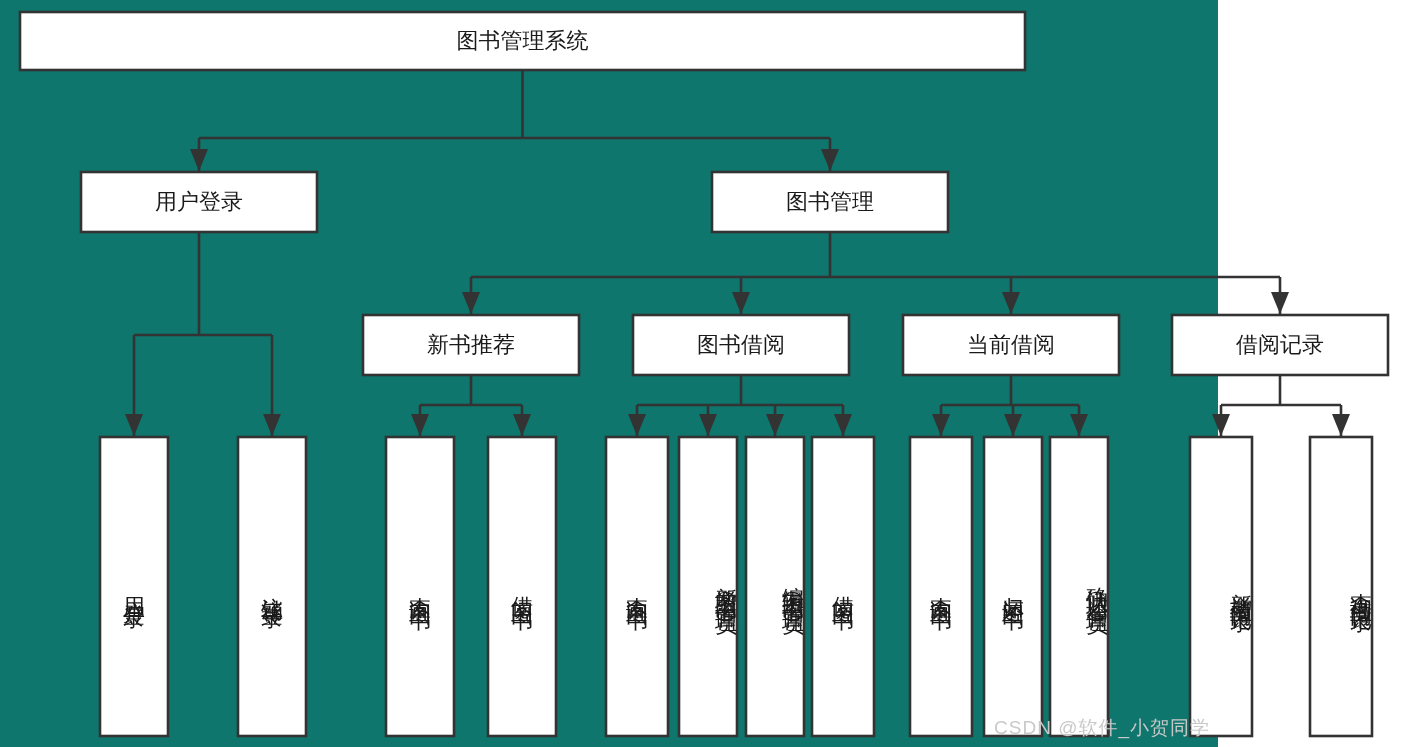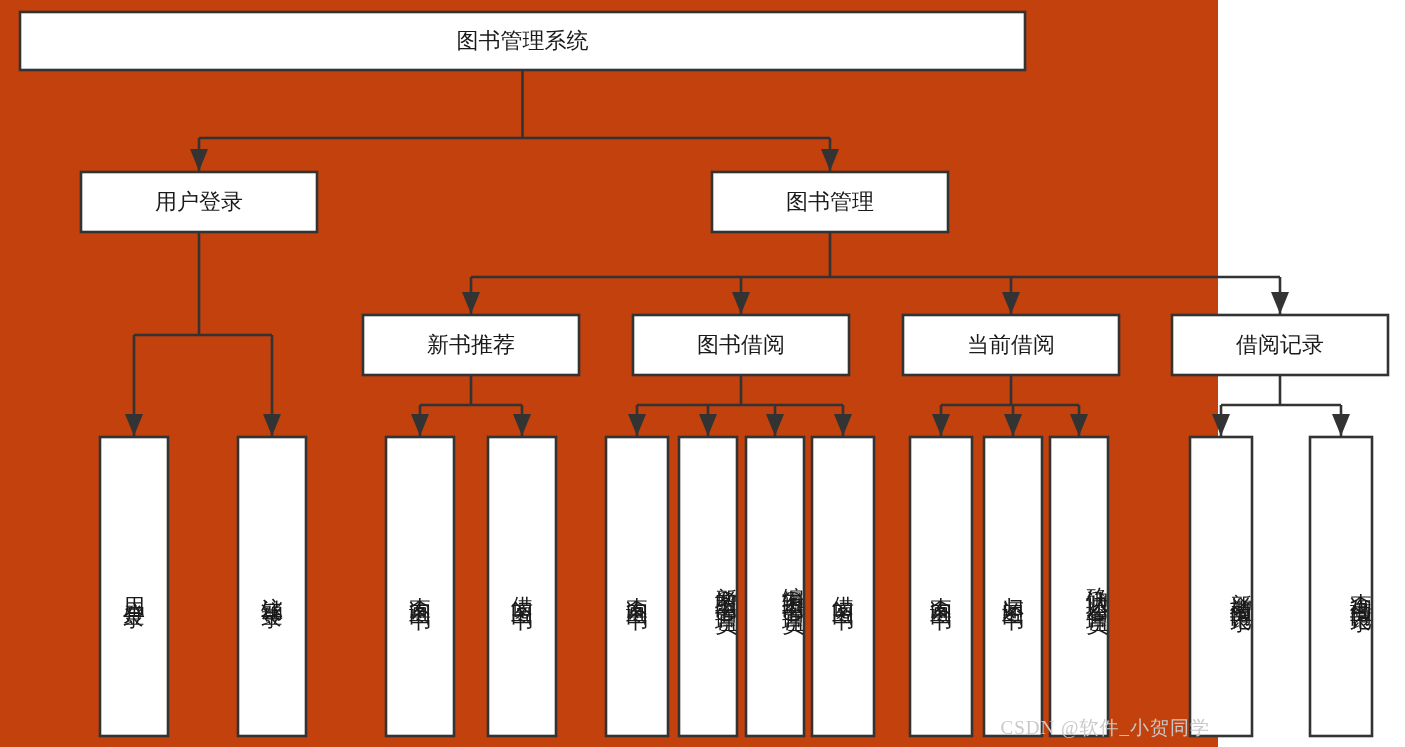--- a/index.html
+++ b/index.html
@@ -10,21 +10,21 @@
   body {
     width: 1405px;
     height: 747px;
     overflow: hidden;
     font-family: "Liberation Sans", "DejaVu Sans", sans-serif;
   }
   #diagram-root {
     position: relative;
     width: 1218px;
     height: 747px;
-    background: #c2410c;
+    background: #0f766e;
   }
   svg#flowchart {
     position: absolute;
     top: 0;
     left: 0;
     width: 1405px;
     height: 747px;
     display: block;
   }
   .node-rect {
@@ -62,21 +62,21 @@
     display: flex;
     align-items: flex-start;
     justify-content: center;
     pointer-events: none;
     user-select: none;
   }
   .watermark {
     position: absolute;
     right: 8px;
     bottom: 6px;
-    font-family: Liberation Serif, serif;
+    font-family: Liberation Sans, sans-serif;
     font-size: 19px;
     color: #c9c9c9;
     letter-spacing: 1px;
     white-space: nowrap;
   }
 </style>
 </head>
 <body>
 
 <div id="diagram-root">

